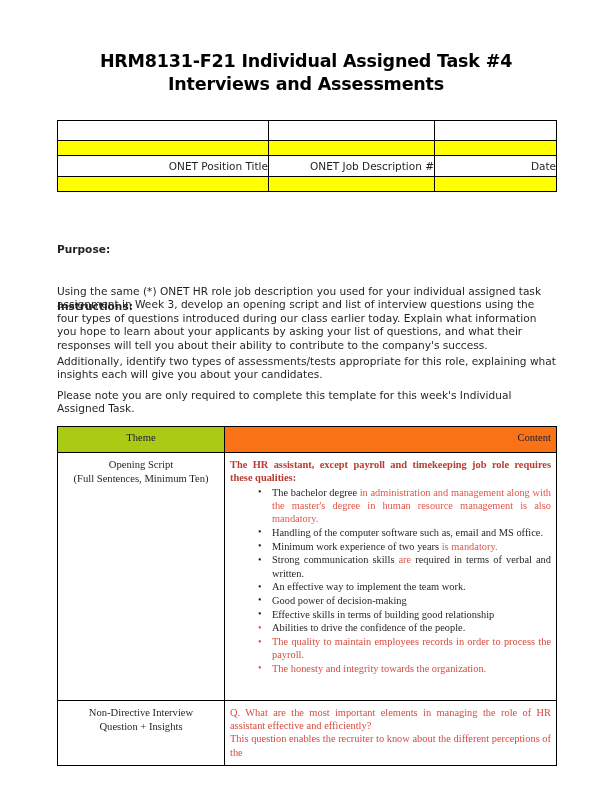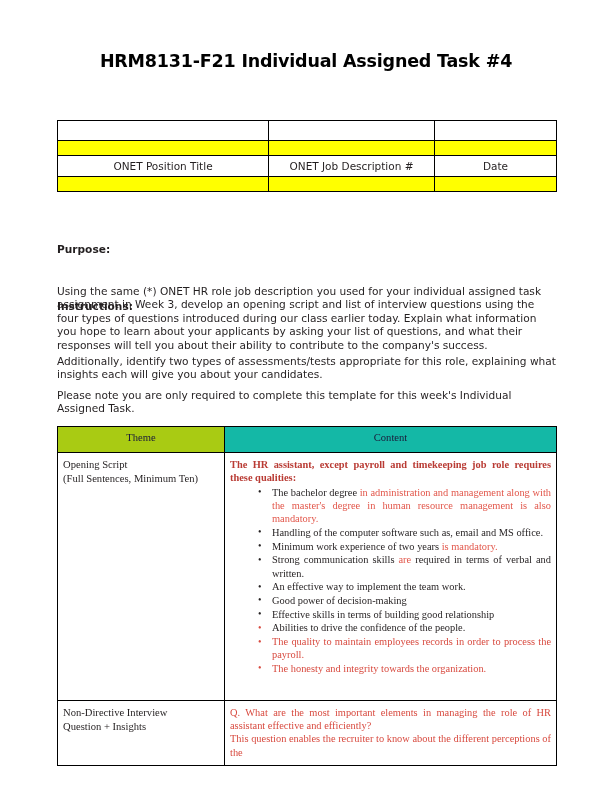--- a/index.html
+++ b/index.html
@@ -54,21 +54,21 @@
     height: 16px;
     padding: 0;
     font-family: "DejaVu Sans", sans-serif;
     font-size: 10.5px;
     text-align: center;
     vertical-align: middle;
     color: #231f20;
   }
   .info-table tr.blank td { height: 19px; }
   .info-table tr.hl td { background: #ffff00; height: 14px; }
-  .info-table tr.labels td { height: 20px; }
+  .info-table tr.labels td { height: 20px; text-align: right; }
   .col-a { width: 211px; }
   .col-b { width: 166px; }
   .col-c { width: 122px; }
 
   
   .body-block {
     position: absolute;
     left: 57px;
     width: 499px;
     font-family: "DejaVu Sans", sans-serif;
@@ -110,31 +110,31 @@
   .hdr-theme {
     background: #a9cb13;
     height: 15px;
     text-align: center;
     font-weight: normal;
     font-size: 10.6px;
     color: #1a1a3a;
     vertical-align: middle;
   }
   .hdr-content {
-    background: #14b8a6;
+    background: #f97316;
     height: 15px;
-    text-align: center;
+    text-align: right;
     font-weight: normal;
     font-size: 10.6px;
     color: #1a1a3a;
     vertical-align: middle;
   }
 
   .theme-cell {
-    text-align: left;
+    text-align: center;
     font-size: 10.6px;
     line-height: 13.5px;
     color: #231f20;
     padding-top: 6px;
     padding-left: 4px;
     padding-right: 4px;
   }
   .theme-cell .sub { display: block; }
 
   .content-cell {
@@ -195,20 +195,21 @@
   .row-opening td { height: 237px; }
   .row-nondirective td { height: 54px; }
 </style>
 </head>
 <body>
 
 <div class="page">
 
   <div class="doc-title">
     <span>HRM8131-F21 Individual Assigned Task #4</span>
+    <span class="line2">Interviews and Assessments</span>
   </div>
 
   <table class="info-table">
     <colgroup>
       <col class="col-a">
         <col class="col-b">
         <col class="col-c">
     </colgroup>
     <tbody>
       <tr class="blank">

